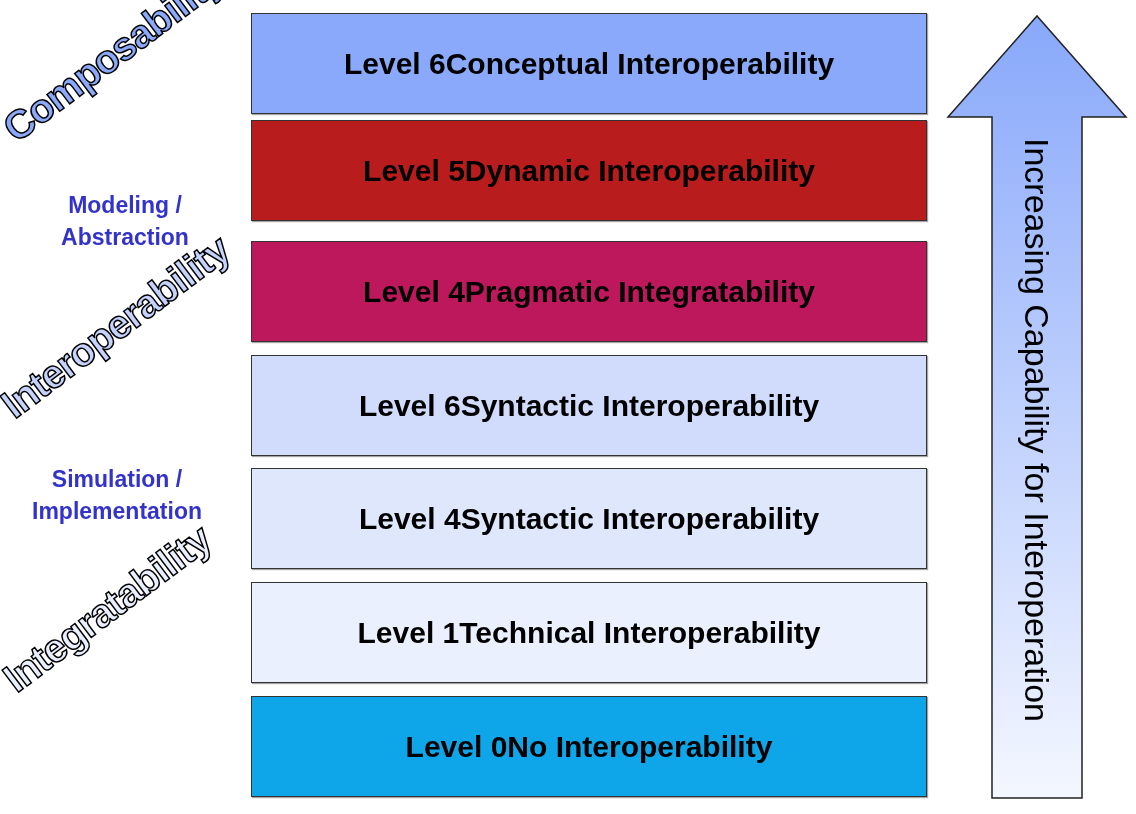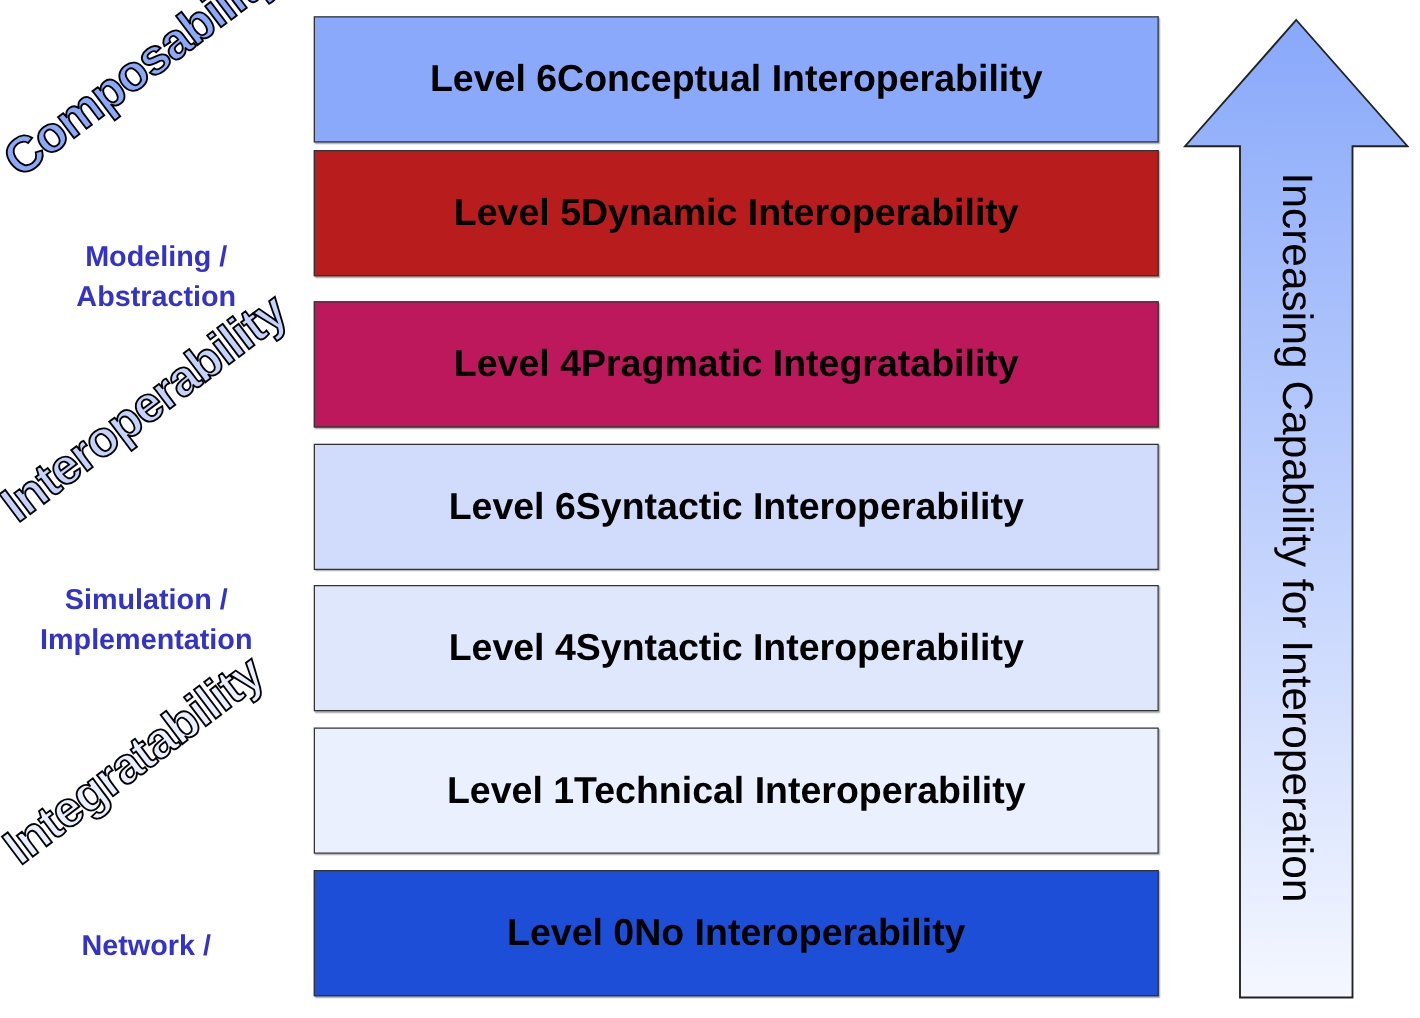--- a/index.html
+++ b/index.html
@@ -61,32 +61,31 @@
   <span>Syntactic Interoperability</span>
 </div>
 <div class="level-box" style="top:468px;background:#dfe7fd">
   <span>Level 4</span>
   <span>Syntactic Interoperability</span>
 </div>
 <div class="level-box" style="top:582px;background:#eaf0fe">
   <span>Level 1</span>
   <span>Technical Interoperability</span>
 </div>
-<div class="level-box" style="top:696px;background:#1d4ed8">
+<div class="level-box" style="top:696px;background:#0ea5e9">
   <span>Level 0</span>
   <span>No Interoperability</span>
 </div>
 
 <div class="wordart" style="left:22px;top:106px;color:#8aa9fa">Composability</div>
 <div class="wordart" style="left:20px;top:382px;color:#c5d3fc">Interoperability</div>
 <div class="wordart" style="left:22px;top:656px;color:#e9effe">Integratability</div>
 
 <div class="side-label" style="left:10px;top:189px">
   <span style="display:block">Modeling /</span>
   <span style="display:block">Abstraction</span>
 </div>
 <div class="side-label" style="left:2px;top:463px">
   <span style="display:block">Simulation /</span>
   <span style="display:block">Implementation</span>
 </div>
 <div class="side-label" style="left:2px;top:740px">
-  <span style="display:block">Network /</span>
 </div>
 
 </body></html>

